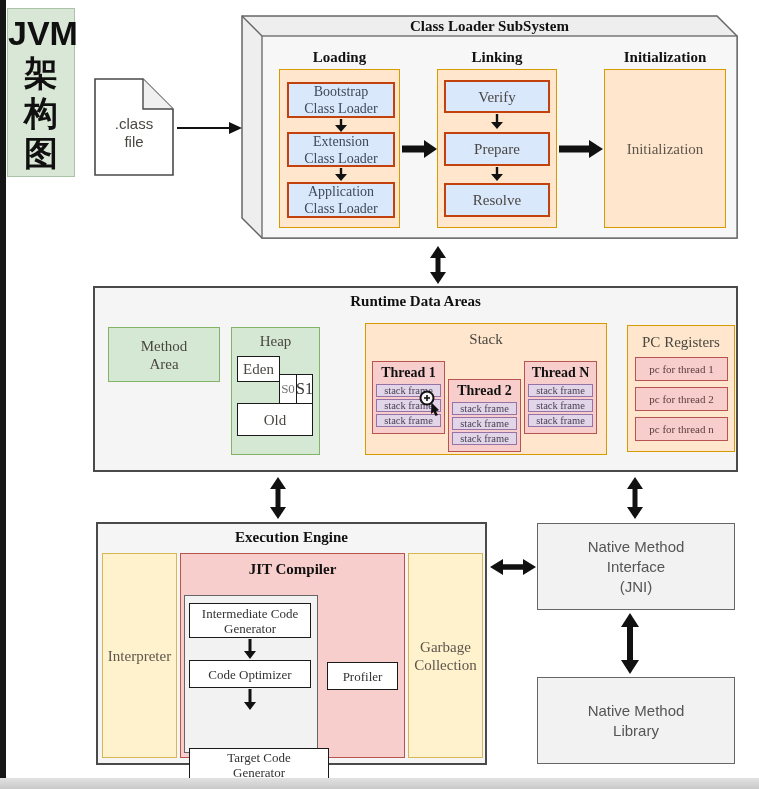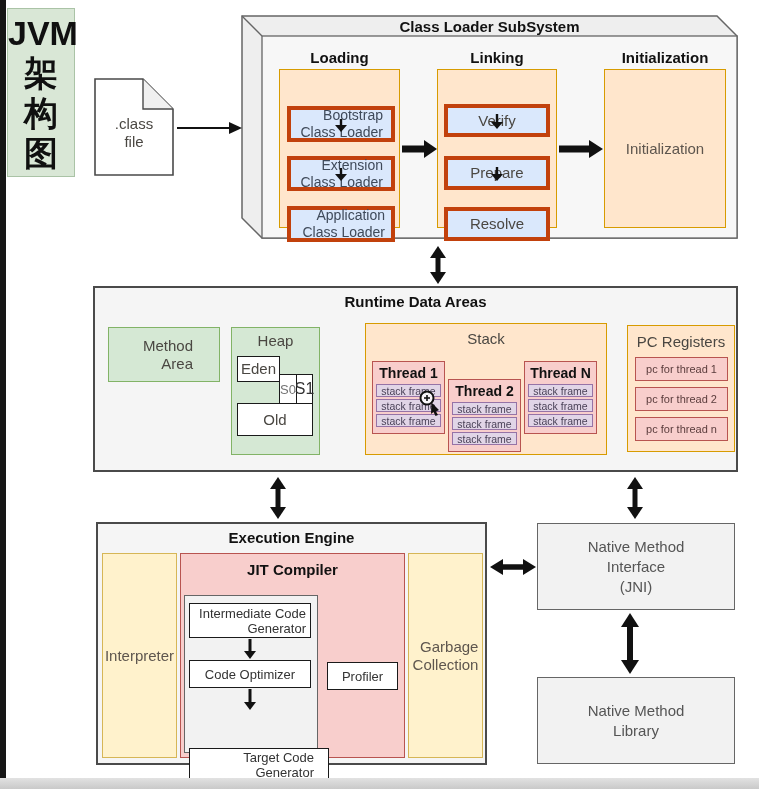--- a/index.html
+++ b/index.html
@@ -1,27 +1,27 @@
 <!DOCTYPE html>
 <html><head>
 <meta charset="utf-8">
 <style>
   html,body{margin:0;padding:0;background:#ffffff;}
   .canvas{position:relative;width:759px;height:789px;background:#ffffff;overflow:hidden;
           font-family:"Liberation Sans","DejaVu Sans",sans-serif;color:#3b3b3b;}
   .a{position:absolute;box-sizing:border-box;}
-  .center{display:flex;align-items:center;justify-content:center;text-align:right;}
+  .center{display:flex;align-items:center;justify-content:center;text-align:center;font-family:Liberation Serif, serif;}
   .colc{display:flex;flex-direction:column;justify-content:center;text-align:center;}
 
   .panel-orange{background:#ffe6cc;border:1px solid #d79b00;}
   .panel-green {background:#d5e8d4;border:1px solid #82b366;}
   .panel-yellow{background:#fff2cc;border:1px solid #d6b656;}
   .panel-pink  {background:#f8cecc;border:1px solid #b85450;}
   .panel-purple{background:#e1d5e7;border:1px solid #9673a6;}
-  .panel-blue  {background:#dae8fc;border:4px solid #c2410c;margin-top:24px;}
+  .panel-blue  {background:#dae8fc;border:2px solid #c2410c;}
   .container-gray{background:#f5f5f5;border:2px solid #4a4a4a;}
   .box-white{background:#ffffff;border:1.5px solid #1a1a1a;}
 
   .hd{font-weight:bold;color:#111;font-size:15px;}
   .t15{font-size:15px;line-height:18px;color:#4a4742;}
   .t14{font-size:14px;line-height:17px;color:#3f4a5a;}
   .t13{font-size:13px;line-height:15px;color:#333;}
   .t11{font-size:11px;color:#5a3c3c;}
   .t10{font-size:10.5px;color:#4a4258;}
   .gray-txt{color:#555;font-size:15px;line-height:20px;}

